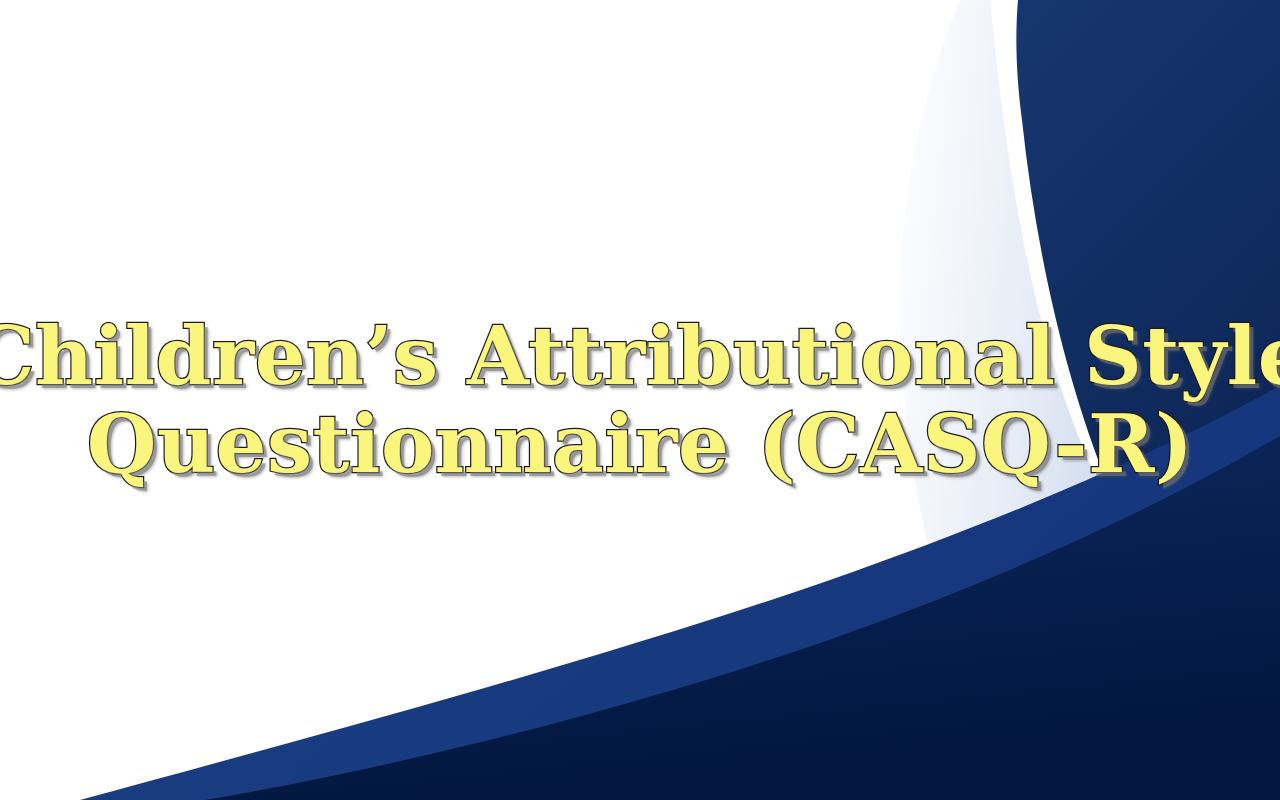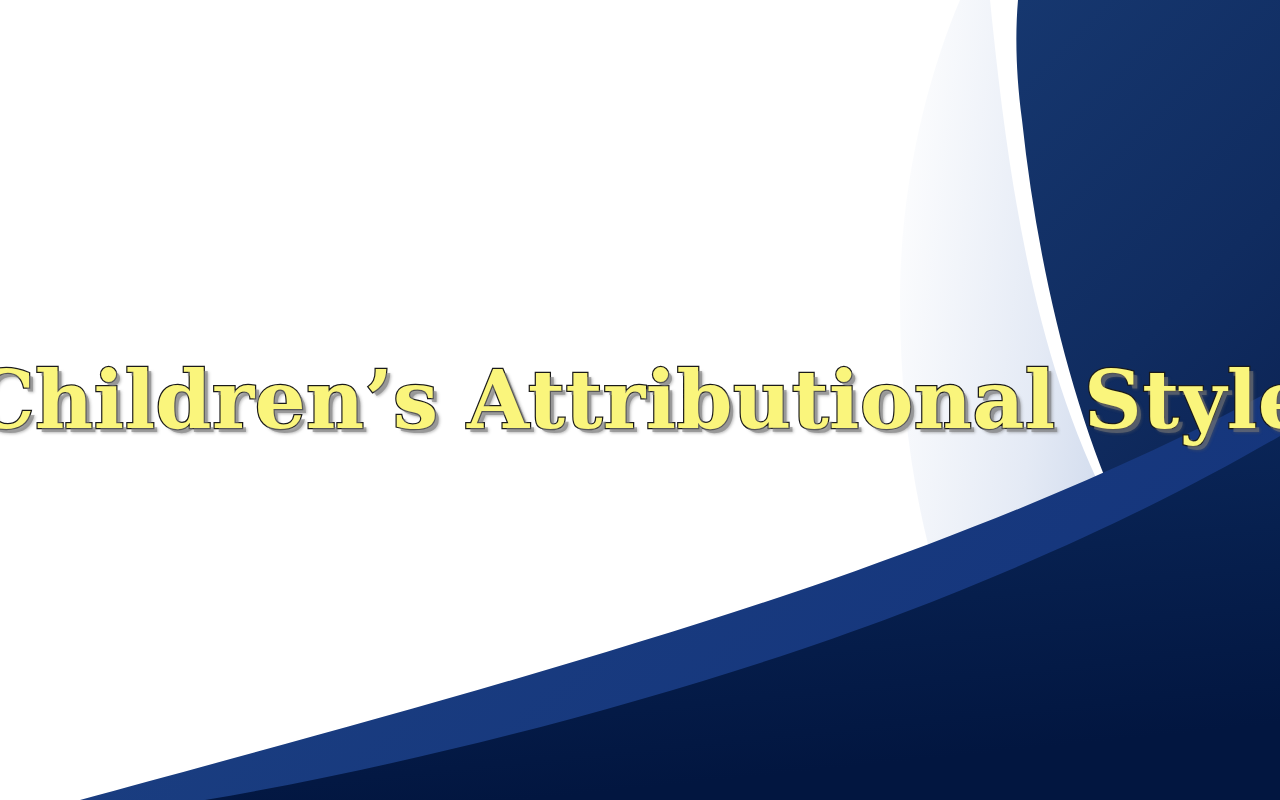--- a/index.html
+++ b/index.html
@@ -122,15 +122,16 @@
 
     <path fill="url(#gBottomNavy)" d="M 205,800
              C 430,762 700,690 900,614
              C 1060,553 1180,494 1280,436
              L 1280,800
              Z"></path>
   </svg>
 
   <div id="title-block">
     <div class="title-line line-1">Children’s Attributional Style</div>
+    <div class="title-line line-2">Questionnaire (CASQ-R)</div>
   </div>
 
 </div>
 
 </body></html>

